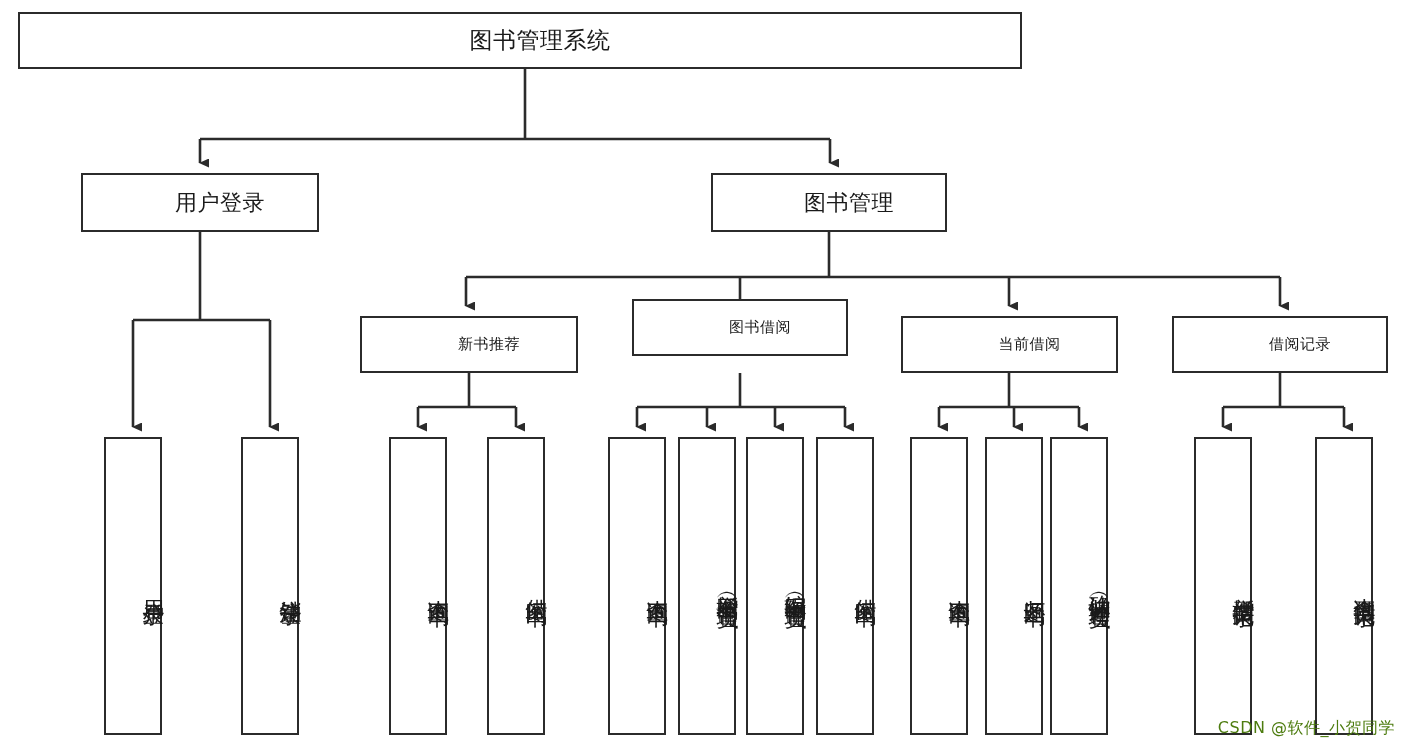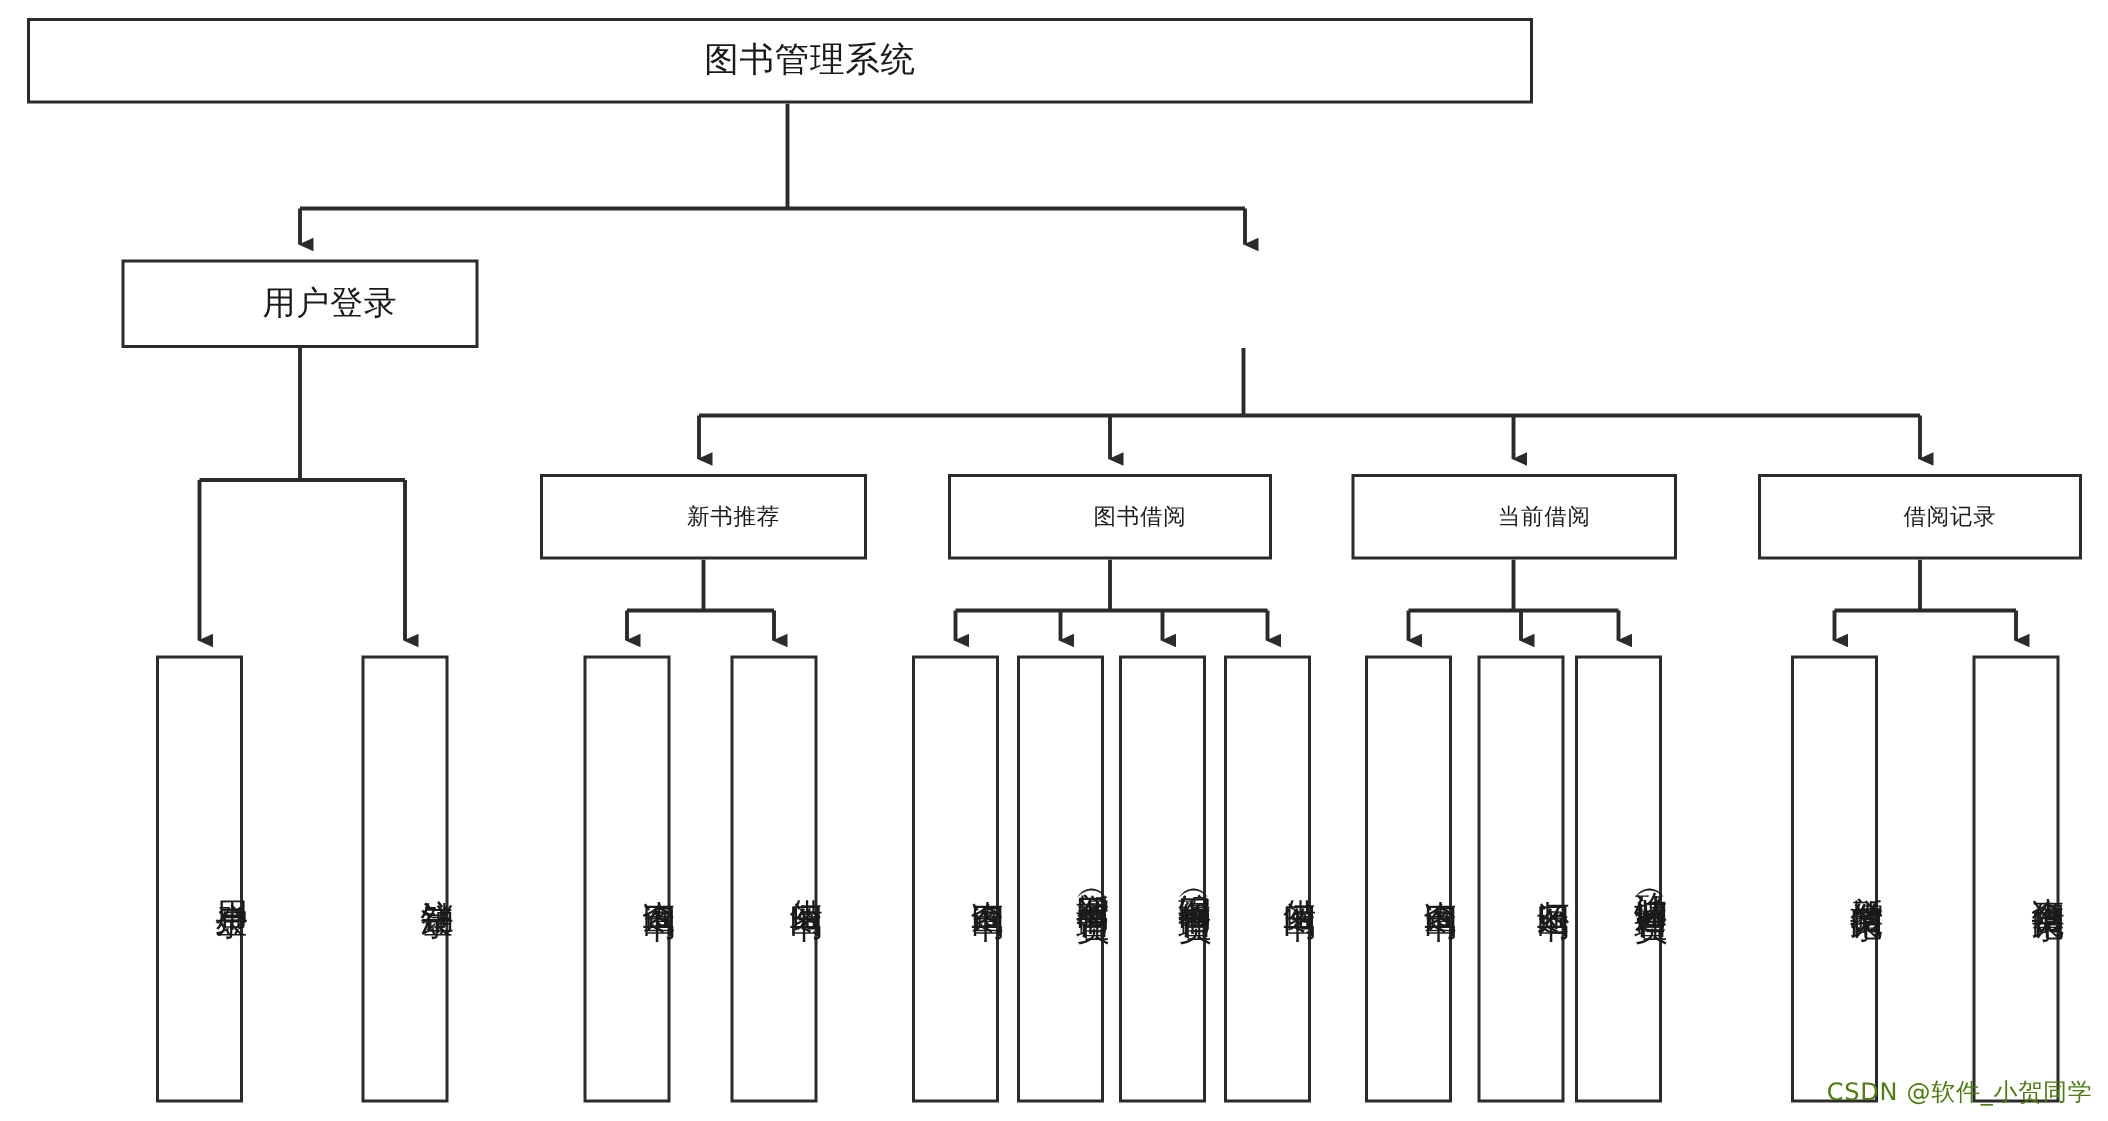--- a/index.html
+++ b/index.html
@@ -120,25 +120,28 @@
     </g>
   </svg>
 
   <div class="node root" id="node-root" style="left: 18px; top: 12px; width: 1004px; height: 57px;">
     <span class="node-label">图书管理系统</span>
   </div>
 
   <div class="node level2" id="node-l2-0" style="left: 81px; top: 173px; width: 238px; height: 59px;">
     <span class="node-label">用户登录</span>
   </div>
+  <div class="node level2" id="node-l2-1" style="left: 711px; top: 173px; width: 236px; height: 59px;">
+    <span class="node-label">图书管理</span>
+  </div>
 
   <div class="node level3" id="node-l3-0" style="left: 360px; top: 316px; width: 218px; height: 57px;">
     <span class="node-label">新书推荐</span>
   </div>
-  <div class="node level3" id="node-l3-1" style="left: 632px; top: 316px; width: 216px; height: 57px;">
+  <div class="node level3" id="node-l3-1" style="left: 632px; top: 299px; width: 216px; height: 57px;">
     <span class="node-label">图书借阅</span>
   </div>
   <div class="node level3" id="node-l3-3" style="left: 1172px; top: 316px; width: 216px; height: 57px;">
     <span class="node-label">借阅记录</span>
   </div>
   <div class="node level3" id="node-l3-2" style="left: 901px; top: 316px; width: 217px; height: 57px;">
     <span class="node-label">当前借阅</span>
   </div>
 
   <div class="node leaf" id="node-leaf-0" style="left: 104px; top: 437px; width: 58px; height: 298px;">

